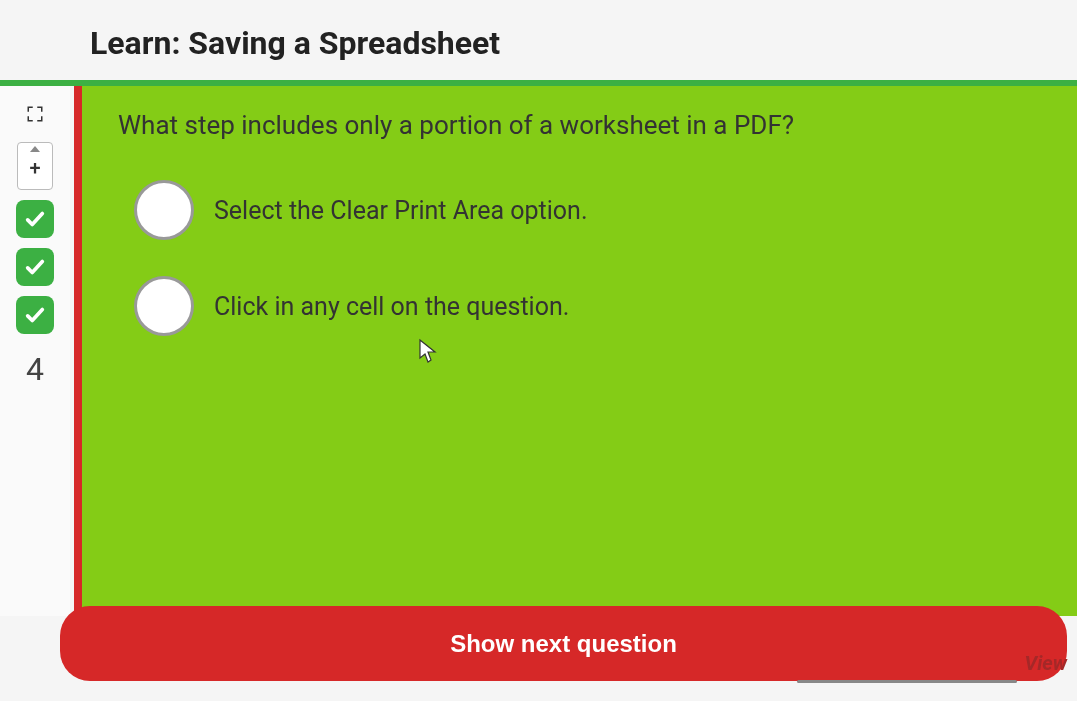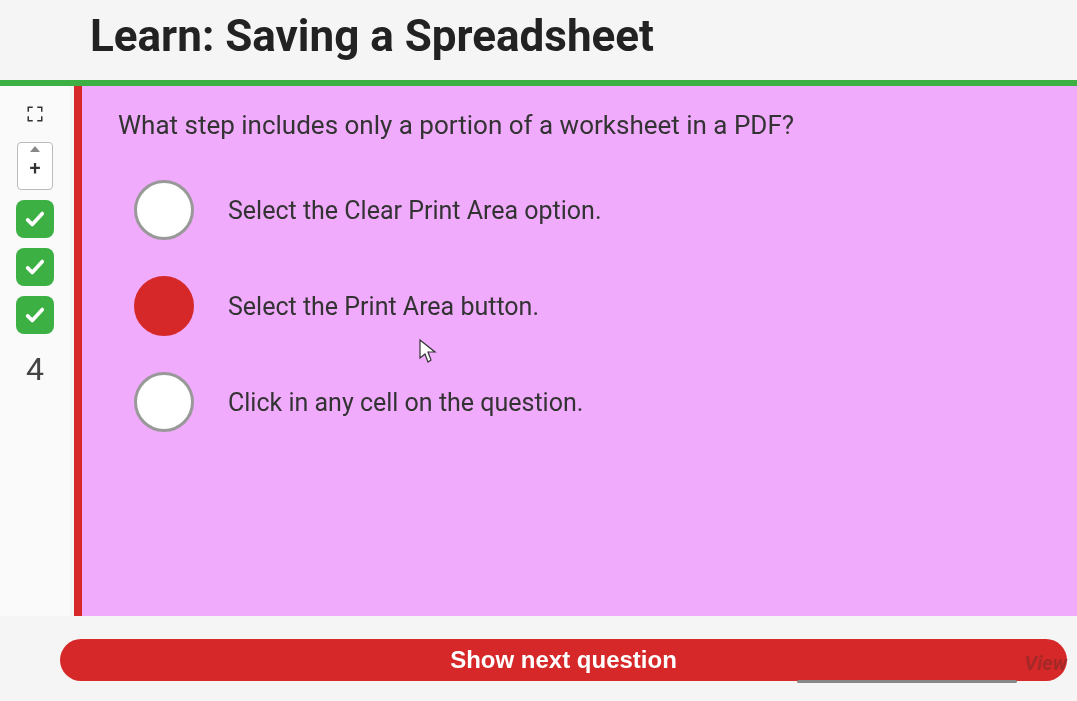--- a/index.html
+++ b/index.html
@@ -5,24 +5,24 @@
     * { box-sizing: border-box; margin: 0; padding: 0; }
     body {
       font-family: -apple-system, BlinkMacSystemFont, "Segoe UI", Roboto, Arial, sans-serif;
       background: #f5f5f5;
       width: 1077px;
       height: 701px;
       overflow: hidden;
       position: relative;
     }
     .page-title {
-      font-size: 44px;
+      font-size: 32px;
       font-weight: 700;
       color: #222;
-      padding: 10px 30px 18px 90px;
+      padding: 24px 30px 18px 90px;
     }
     .green-bar {
       height: 6px;
       background: #3cb043;
       width: 100%;
     }
     .content-area {
       display: flex;
       height: 530px;
     }
@@ -93,38 +93,38 @@
       margin-top: 6px;
     }
     .red-stripe {
       width: 8px;
       background: #d62828;
       margin-left: 4px;
     }
     .question-panel {
       flex: 1;
       padding: 24px 60px 10px 36px;
-      background: #f0abfc;
+      background: #84cc16;
     }
     .question-text {
       font-size: 26px;
       color: #333;
       font-weight: 400;
       margin-bottom: 40px;
     }
     .options {
       display: flex;
       flex-direction: column;
       gap: 36px;
       padding-left: 16px;
     }
     .option {
       display: flex;
       align-items: center;
-      gap: 34px;
+      gap: 20px;
       cursor: pointer;
     }
     .radio {
       width: 60px;
       height: 60px;
       border-radius: 50%;
       border: 3px solid #999;
       flex-shrink: 0;
       background: #fff;
     }
@@ -137,21 +137,21 @@
       color: #333;
     }
     .footer {
       position: absolute;
       bottom: 20px;
       left: 60px;
       right: 10px;
     }
     .next-btn {
       width: 100%;
-      height: 42px;
+      height: 75px;
       background: #d62828;
       border: none;
       border-radius: 30px;
       color: #fff;
       font-size: 24px;
       font-weight: 600;
       cursor: pointer;
     }
     .cursor-icon {
       position: absolute;
@@ -219,24 +219,20 @@
 
   <div class="question-panel">
     <div class="question-text">What step includes only a portion of a worksheet in a PDF?</div>
 
     <div class="options">
       <div class="option">
         <div class="radio"></div>
         <div class="option-label">Select the Clear Print Area option.</div>
       </div>
       <div class="option">
-        <div class="radio selected"></div>
-        <div class="option-label">Select the Print Area button.</div>
-      </div>
-      <div class="option">
         <div class="radio"></div>
         <div class="option-label">Click in any cell on the question.</div>
       </div>
     </div>
   </div>
 </div>
 
 <div class="cursor-icon">
   <svg viewBox="0 0 20 26">
       <path d="M2 2 L2 20 L7 16 L10 24 L13 22 L10 14 L17 14 Z" fill="#fff" stroke="#333" stroke-width="1.2"></path>

